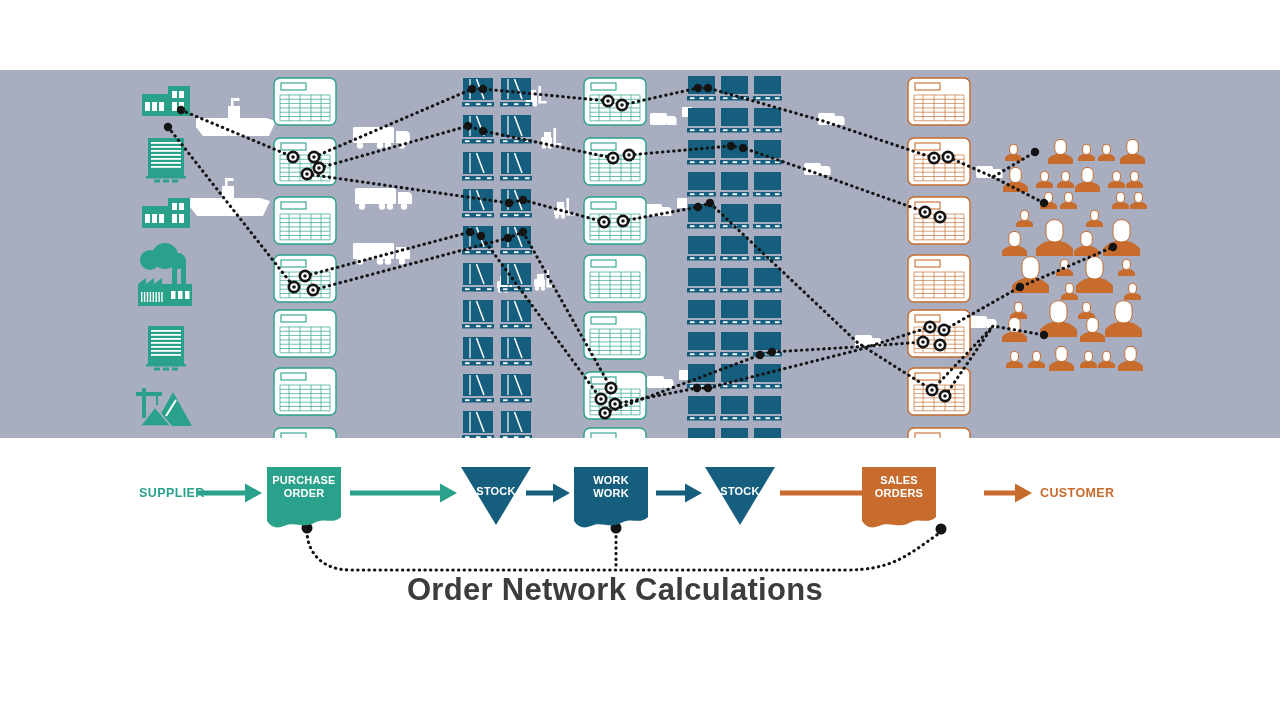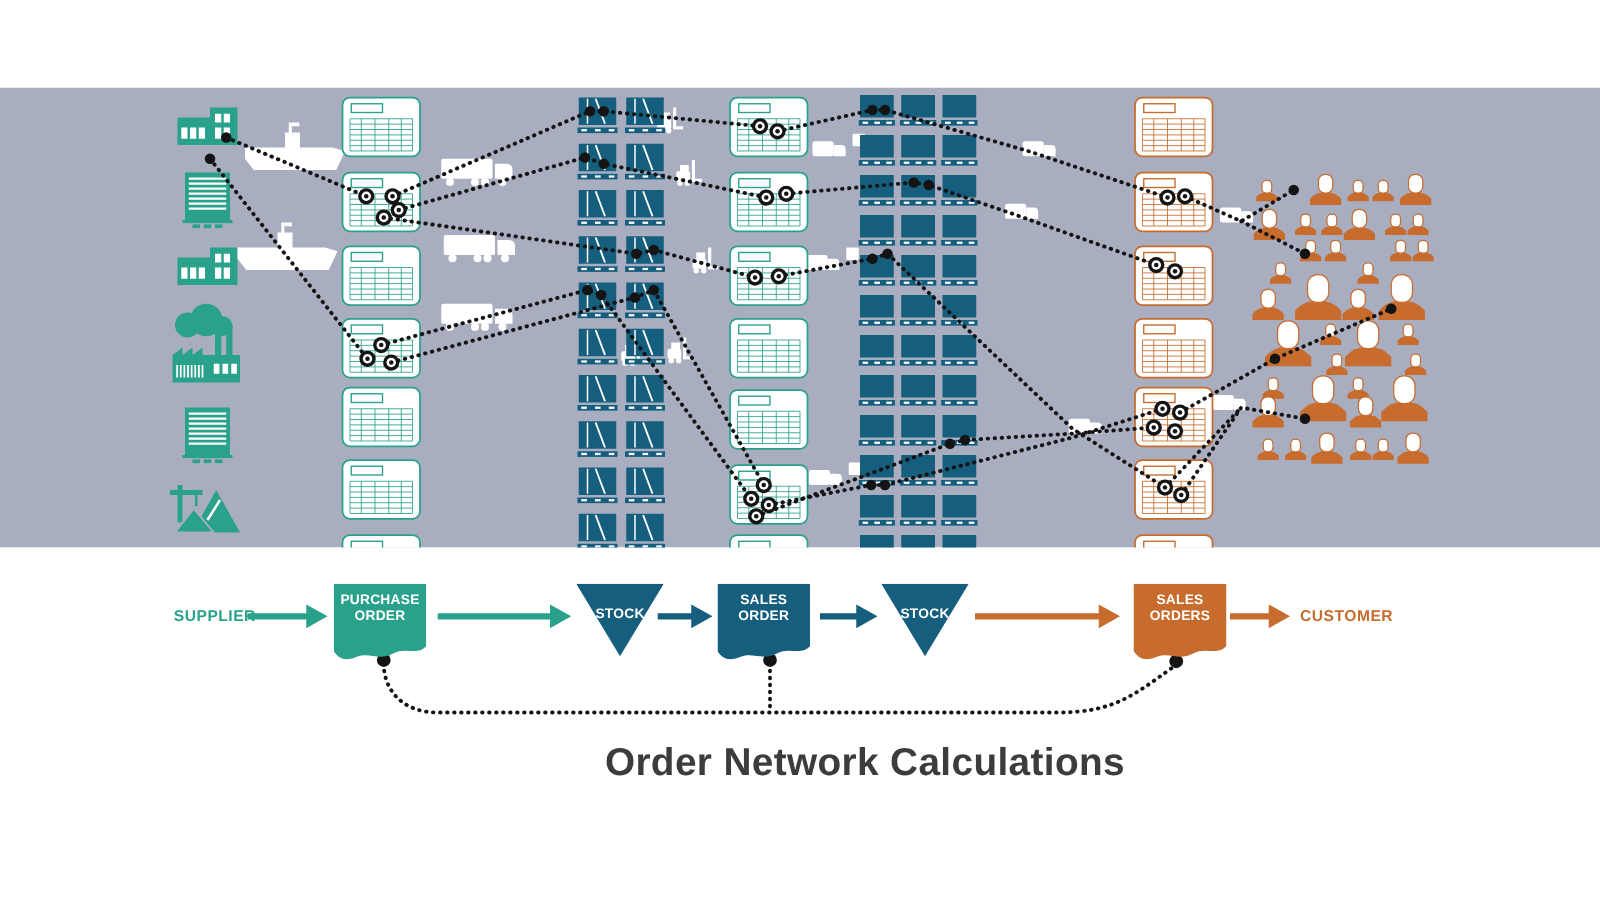--- a/index.html
+++ b/index.html
@@ -9,22 +9,22 @@
   .flow-label{position:absolute;font-size:12.5px;font-weight:bold;letter-spacing:.4px;white-space:nowrap;}
   .flow-label.teal{color:#2AA18B;}
   .flow-label.orange{color:#C76C2D;text-align:center;}
   .step{position:absolute;}
   .step .shape{position:absolute;left:0;top:0;width:100%;height:100%;display:block;}
   .step-label{position:absolute;left:0;right:0;top:7px;text-align:center;color:#fff;
               font-size:11px;line-height:12.5px;font-weight:bold;letter-spacing:.2px;}
   .step.tri .step-label{top:18px;}
   .arrow{position:absolute;height:24px;}
   .arrow svg{display:block;width:100%;height:100%;}
-  .title{position:absolute;left:330px;top:572px;width:570px;text-align:right;
-         font-size:31px;font-weight:bold;color:#3C3C3B;letter-spacing:.3px;margin-top:20px;}
+  .title{position:absolute;left:330px;top:572px;width:570px;text-align:center;
+         font-size:31px;font-weight:bold;color:#3C3C3B;letter-spacing:.3px;}
 </style>
 </head>
 <body>
 
 <div class="stage">
 
   <svg id="scene" width="1280" height="720" viewBox="0 0 1280 720">
       <defs>
         <clipPath id="bandClip">
           <rect x="0" y="70" width="1280" height="368"></rect>
@@ -1422,21 +1422,21 @@
   <div class="arrow" style="left:526px;top:481px;width:44px;">
     <svg viewBox="0 0 44 24">
         <path d="M0 9.5 H27 V2.5 L44 12 L27 21.5 V14.5 H0 Z" fill="#155E7E"></path>
       </svg>
   </div>
 
   <div class="step" style="left:574px;top:467px;width:74px;height:64px;">
     <svg class="shape" viewBox="0 0 74 64">
       <path d="M0 0 H74 V50 C66 58 58 50 47 56 C36 62 28 54 17 59 C9 62 4 60 0 54 Z" fill="#155E7E"></path>
     </svg>
-    <span class="step-label">SALES ORDER</span>
+    <span class="step-label">WORK WORK</span>
   </div>
 
   <div class="arrow" style="left:656px;top:481px;width:46px;">
     <svg viewBox="0 0 46 24">
         <path d="M0 9.5 H29 V2.5 L46 12 L29 21.5 V14.5 H0 Z" fill="#155E7E"></path>
       </svg>
   </div>
 
   <div class="step tri" style="left:705px;top:467px;width:70px;height:58px;">
     <svg class="shape" viewBox="0 0 70 58">
@@ -1444,21 +1444,21 @@
     </svg>
     <span class="step-label">STOCK</span>
   </div>
 
   <div class="arrow" style="left:780px;top:481px;width:116px;">
     <svg viewBox="0 0 116 24">
         <path d="M0 9.5 H99 V2.5 L116 12 L99 21.5 V14.5 H0 Z" fill="#C76C2D"></path>
       </svg>
   </div>
 
-  <div class="step" style="left:903px;top:467px;width:82px;height:64px;">
+  <div class="step" style="left:858px;top:467px;width:82px;height:64px;">
     <svg class="shape" viewBox="0 0 74 64">
       <path d="M0 0 H74 V50 C66 58 58 50 47 56 C36 62 28 54 17 59 C9 62 4 60 0 54 Z" fill="#C76C2D"></path>
     </svg>
     <span class="step-label">SALES ORDERS</span>
   </div>
 
   <div class="arrow" style="left:984px;top:481px;width:48px;">
     <svg viewBox="0 0 48 24">
         <path d="M0 9.5 H31 V2.5 L48 12 L31 21.5 V14.5 H0 Z" fill="#C76C2D"></path>
       </svg>

